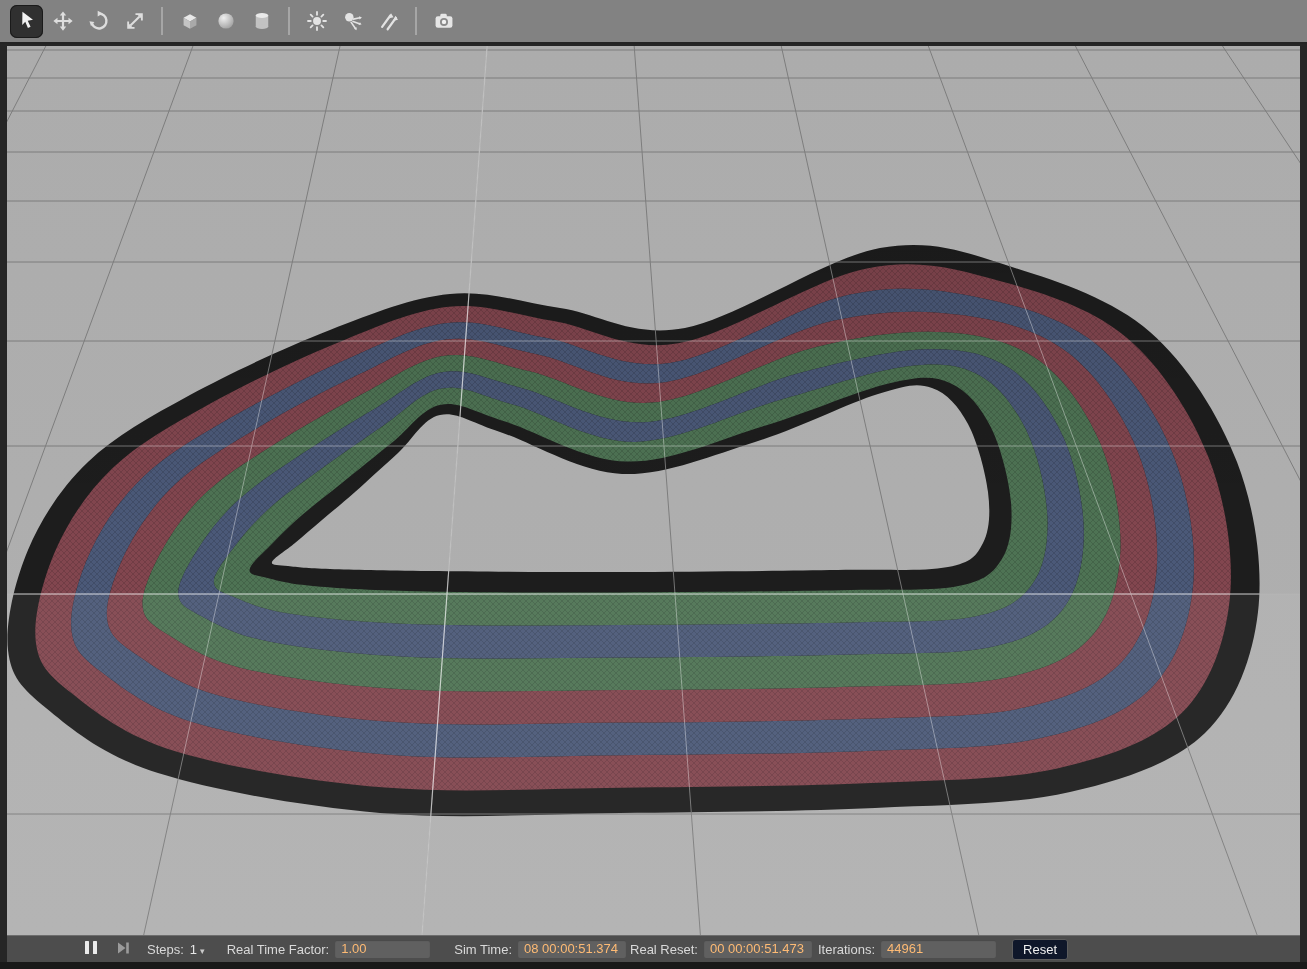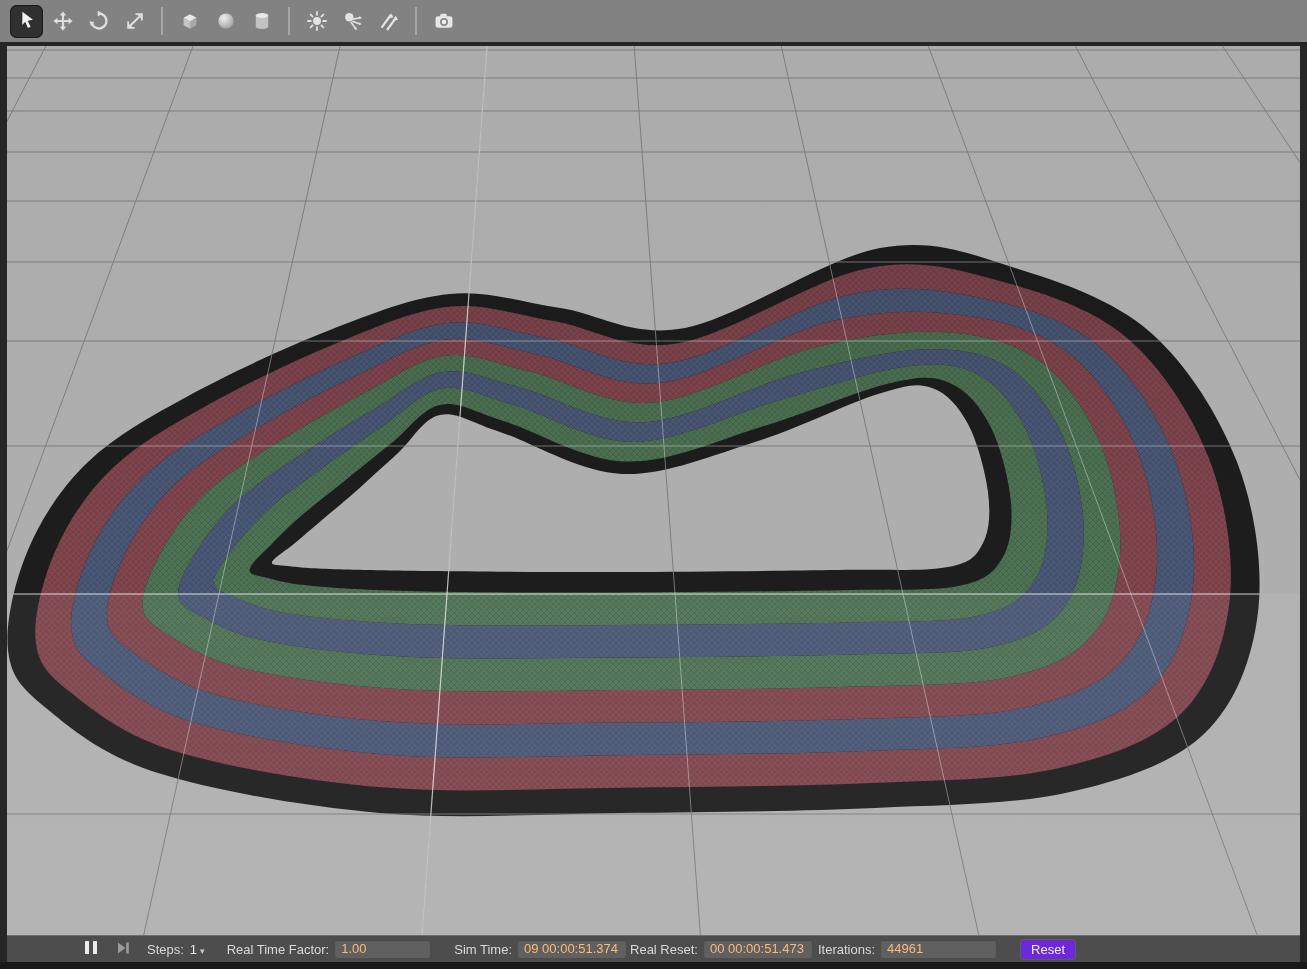--- a/index.html
+++ b/index.html
@@ -37,21 +37,21 @@
   .pausebar{display:inline-block;width:4px;height:13px;background:#ececec;margin:0 2px;border-radius:0.5px}
   .sb-label{white-space:nowrap;color:#d9d9d9}
   .sb-value{color:#e6e6e6;margin-left:6px}
   .chev{font-size:9px;color:#c9c9c9;margin-left:3px;position:relative;top:2px;cursor:pointer}
   .field{
     background:#606060;color:#fdba74;border-radius:2px;height:18px;line-height:18px;
     padding:0 6px;margin-left:6px;font-size:13px;white-space:nowrap;overflow:hidden;
     box-shadow:inset 0 1px 1px rgba(0,0,0,0.25);cursor:text;
   }
   .reset-btn{
-    margin-left:24px;background:#6d28d9;color:#efefef;border:1px solid #5d5d5d;
+    margin-left:16px;background:#0f172a;color:#efefef;border:1px solid #5d5d5d;
     border-radius:3px;font-size:13px;font-family:"Liberation Sans",sans-serif;
     height:21px;padding:0 10px;cursor:pointer;
   }
   .bottom-strip{position:absolute;left:0;top:962px;width:1307px;height:7px;background:#191919}
   .mgap{display:inline-block}
 </style>
 </head>
 <body>
 
 <div class="toolbar">
@@ -277,21 +277,21 @@
   </button>
   <span class="mgap" style="width:16px"></span>
   <span class="sb-label">Steps:</span>
   <span class="sb-value">1</span>
   <span class="chev">▾</span>
   <span class="mgap" style="width:22px"></span>
   <span class="sb-label">Real Time Factor:</span>
   <span class="field" style="width:83px">1.00</span>
   <span class="mgap" style="width:24px"></span>
   <span class="sb-label">Sim Time:</span>
-  <span class="field" style="width:96px">09 00:00:51.374</span>
+  <span class="field" style="width:96px">08 00:00:51.374</span>
   <span class="mgap" style="width:4px"></span>
   <span class="sb-label">Real Reset:</span>
   <span class="field" style="width:96px">00 00:00:51.473</span>
   <span class="mgap" style="width:6px"></span>
   <span class="sb-label">Iterations:</span>
   <span class="field" style="width:103px">44961</span>
   <button class="reset-btn">Reset</button>
 </div>
 
 <div class="bottom-strip"></div>

